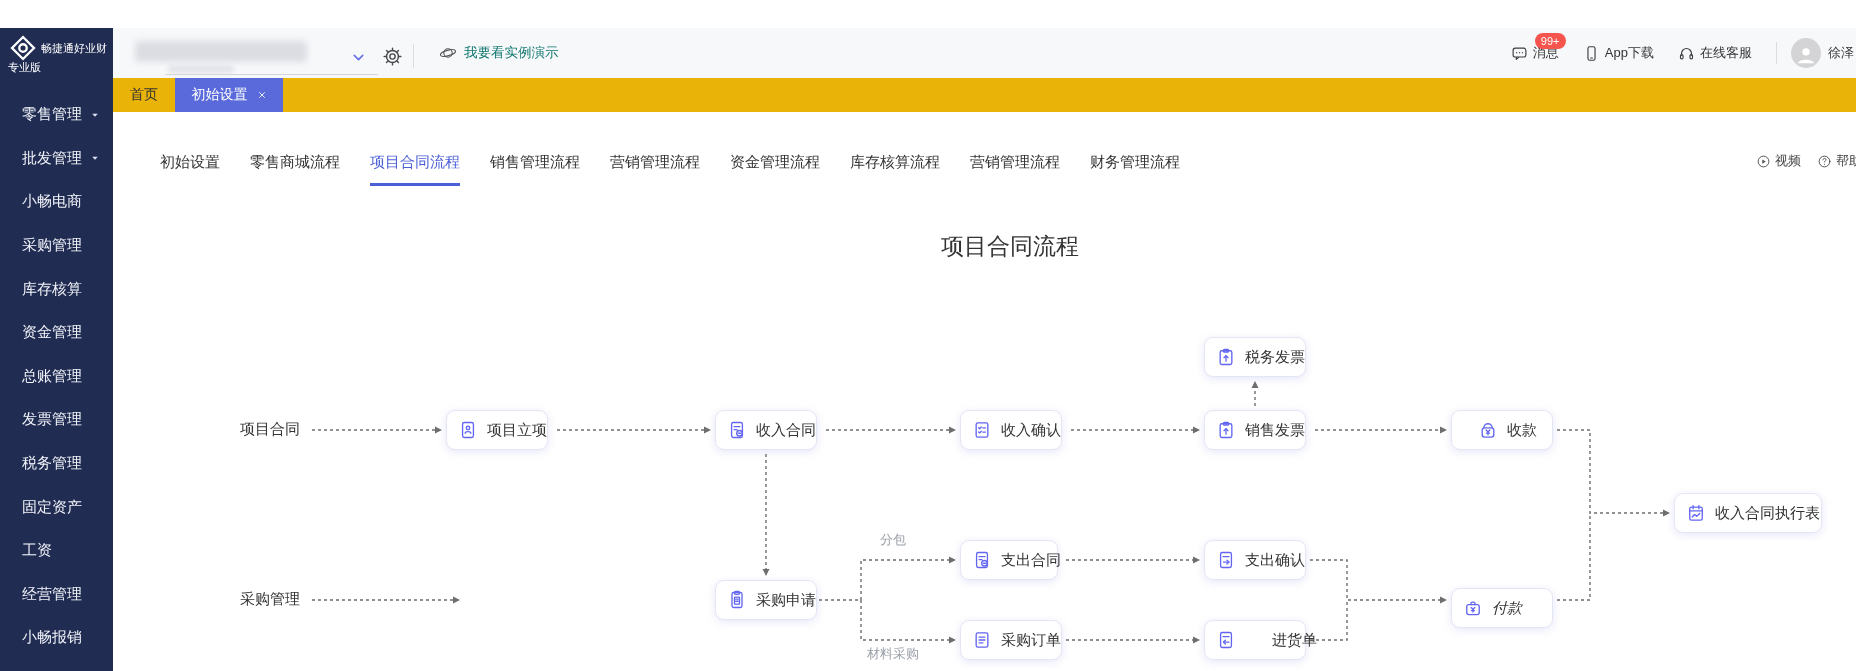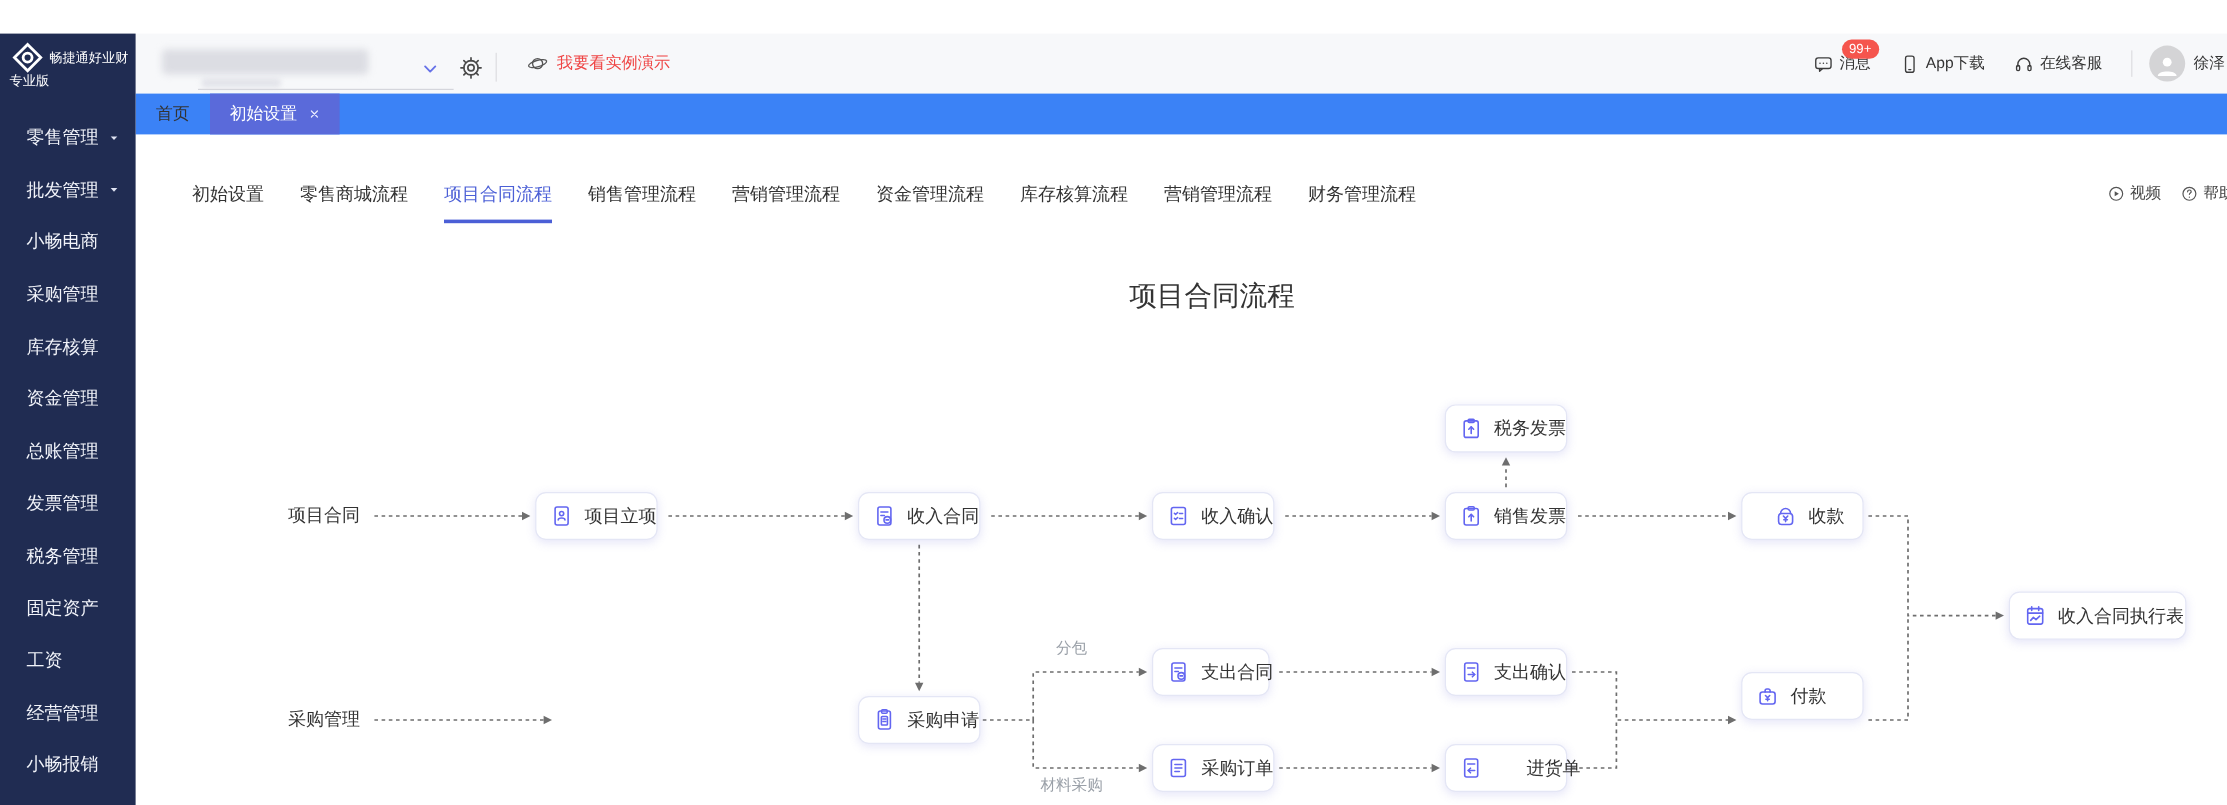--- a/index.html
+++ b/index.html
@@ -22,34 +22,34 @@
   .topbar{position:absolute;left:113px;top:28px;right:0;height:50px;background:#f7f8fa;z-index:4;}
   .acct-blob1{position:absolute;left:22px;top:13px;width:172px;height:21px;background:#dcdde3;
     filter:blur(3px);border-radius:4px;}
   .acct-blob2{position:absolute;left:55px;top:37px;width:66px;height:8px;background:#e3e4ea;
     filter:blur(2px);border-radius:3px;}
   .acct-underline{position:absolute;left:52px;top:46px;width:213px;height:1px;background:#d5d6dc;}
   .tb-chevron{position:absolute;left:237px;top:21px;width:17px;height:17px;color:#6672e8;cursor:pointer;}
   .tb-gear{position:absolute;left:269px;top:18px;width:21px;height:21px;color:#4a4a4a;cursor:pointer;}
   .tb-divider{position:absolute;left:300px;top:16px;width:1px;height:24px;background:#dcdce0;}
   .demo-link{position:absolute;left:326px;top:0;height:50px;display:flex;align-items:center;gap:7px;
-    font-size:13.5px;color:#ef4444;cursor:pointer;}
+    font-size:13.5px;color:#0f766e;cursor:pointer;}
   .demo-link .pl{width:18px;height:18px;color:#555;}
   .tb-right{position:absolute;right:0;top:0;height:50px;display:flex;align-items:center;color:#333;}
   .tb-item{display:flex;align-items:center;gap:5px;font-size:13px;cursor:pointer;position:relative;margin-right:24px;}
   .tb-item .ti{width:17px;height:17px;color:#3c3c3c;}
   .badge{position:absolute;top:-11px;left:24px;background:var(--badge,#f5554d);color:#fff;font-size:11px;
     line-height:16px;padding:0 6px;border-radius:9px;white-space:nowrap;}
   .tb-vdiv{width:1px;height:22px;background:#dcdce0;margin-right:14px;}
   .avatar{width:30px;height:30px;border-radius:50%;background:#d4d4d6;color:#fff;display:flex;
     align-items:center;justify-content:center;margin-right:7px;cursor:pointer;overflow:hidden;}
   .avatar svg{width:22px;height:22px;margin-top:4px;}
   .username{font-size:13px;color:#333;width:28px;overflow:hidden;white-space:nowrap;}
   
-  .wintabs{position:absolute;left:113px;top:78px;right:0;height:34px;background:#3b82f6;display:flex;z-index:4;}
+  .wintabs{position:absolute;left:113px;top:78px;right:0;height:34px;background:#eab308;display:flex;z-index:4;}
   .wt-home{width:62px;display:flex;align-items:center;justify-content:center;font-size:14px;color:#333;cursor:pointer;}
   .wt-active{width:108px;background:var(--accent,#5a6ada);color:#fff;display:flex;align-items:center;
     justify-content:center;gap:9px;font-size:14px;cursor:pointer;}
   .wt-close{width:10px;height:10px;color:#e8eaff;cursor:pointer;}
   
   .content{position:absolute;left:113px;top:112px;right:0;bottom:0;background:#fff;z-index:3;}
   .subnav{position:absolute;left:47px;top:28px;display:flex;gap:30px;}
   .subtab{font-size:15px;color:#333;padding:13px 0 11px;cursor:pointer;border-bottom:3px solid transparent;}
   .subtab.active{color:var(--active-tab,#4b5fd6);border-bottom-color:var(--active-tab,#4b5fd6);}
   .subnav-right{position:absolute;right:0;top:40px;width:100px;overflow:hidden;display:flex;align-items:center;
@@ -427,21 +427,21 @@
         <use href="#i-clipboard-list"></use>
       </svg>
       <span>采购订单</span>
     </div>
     <div class="fnode" style="left: 1204px; top: 620px; width: 102px; gap: 36px;">
       <svg class="nicon">
         <use href="#i-doc-arrow-left"></use>
       </svg>
       <span>进货单</span>
     </div>
-    <div class="fnode" style="left: 1451px; top: 560px; width: 102px;">
+    <div class="fnode" style="left: 1451px; top: 588px; width: 102px; font-style: italic;">
       <svg class="nicon">
         <use href="#i-case-yen"></use>
       </svg>
       <span>付款</span>
     </div>
     <div class="fnode" style="left: 1674px; top: 493px; width: 148px;">
       <svg class="nicon">
         <use href="#i-calendar-chart"></use>
       </svg>
       <span>收入合同执行表</span>

